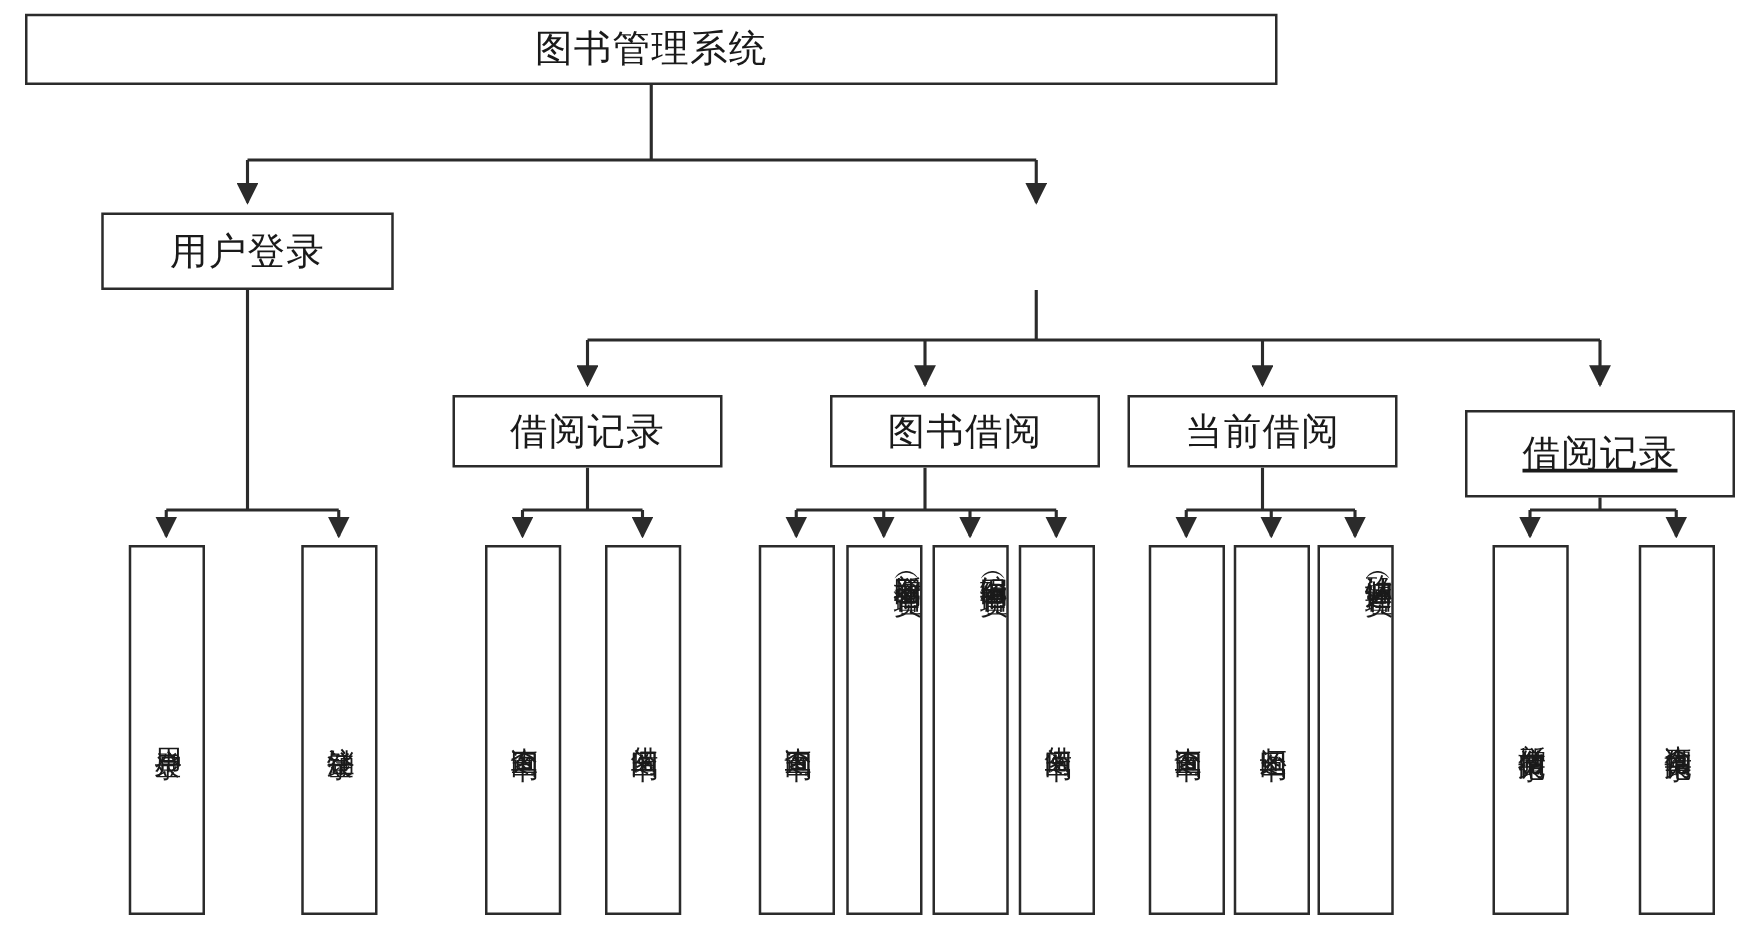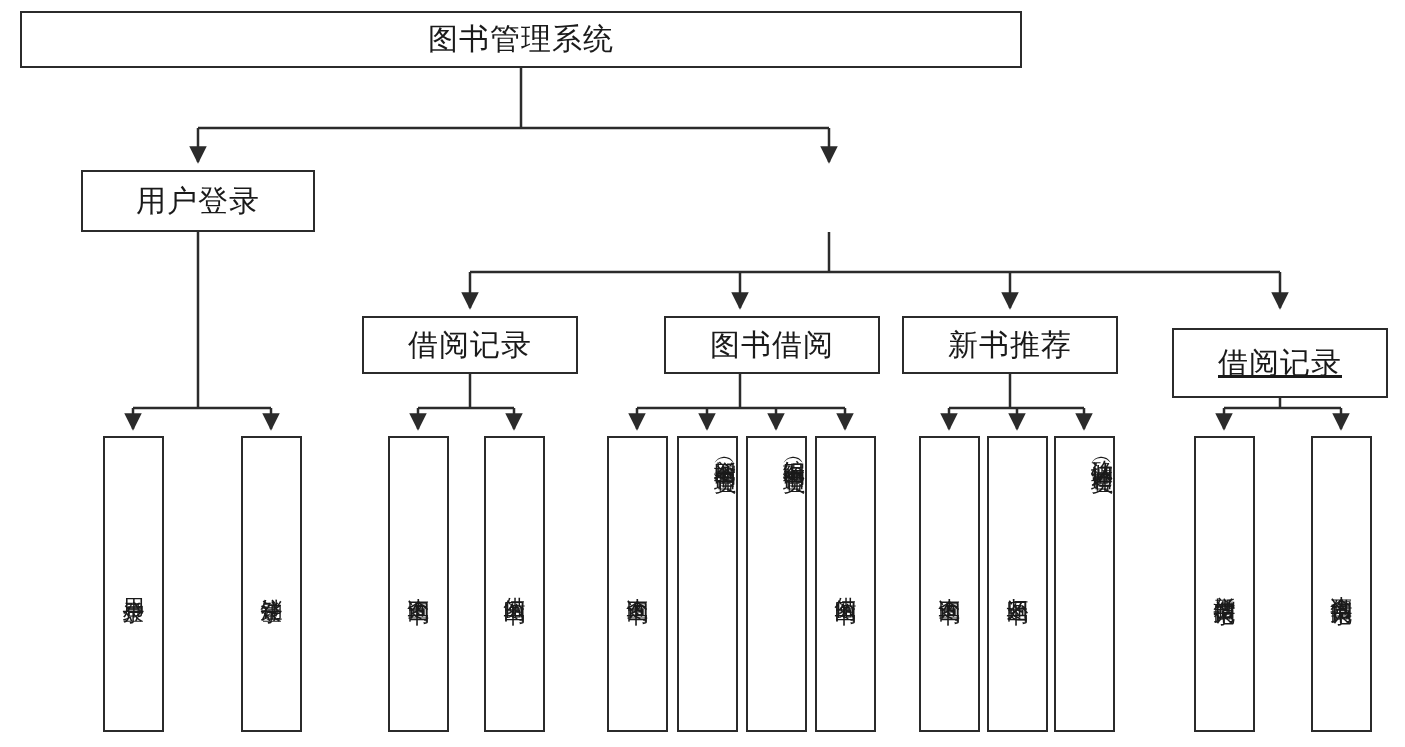--- a/index.html
+++ b/index.html
@@ -131,21 +131,21 @@
     <span>用户登录</span>
   </div>
 
   <div class="node h" style="left:362px; top:316px; width:216px; height:58px;">
     <span>借阅记录</span>
   </div>
   <div class="node h" style="left:632px; top:316px; width:216px; height:58px;margin-left:32px;">
     <span>图书借阅</span>
   </div>
   <div class="node h" style="left:902px; top:316px; width:216px; height:58px;">
-    <span>新书推荐</span>
+    <span>当前借阅</span>
   </div>
   <div class="node h" style="left:1172px; top:328px; width:216px; height:70px;text-decoration:underline;">
     <span>借阅记录</span>
   </div>
 
   <div class="node v" style="left:103px; top:436px; width:61px; height:296px;">
     <span>用户登录</span>
   </div>
   <div class="node v" style="left:241px; top:436px; width:61px; height:296px;">
     <span>注销登录</span>

